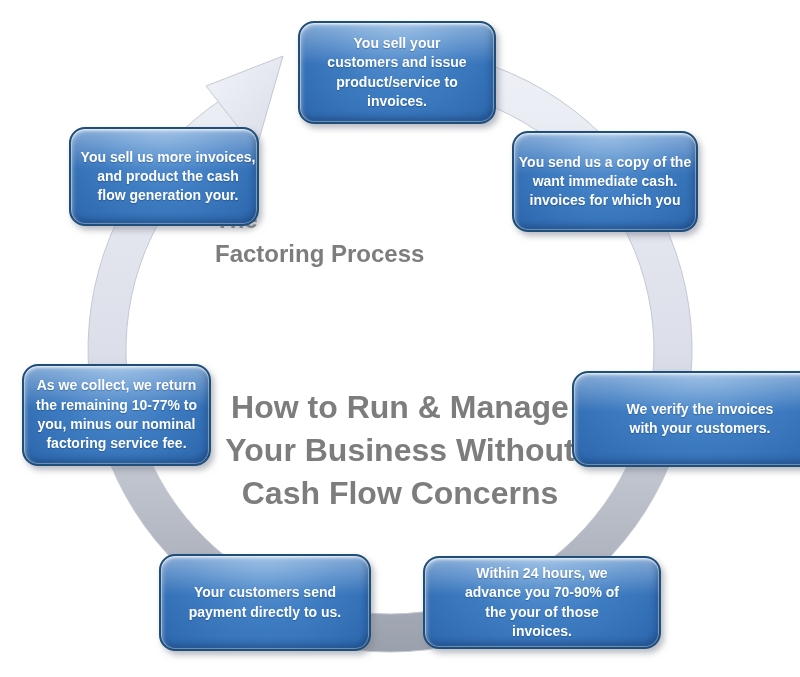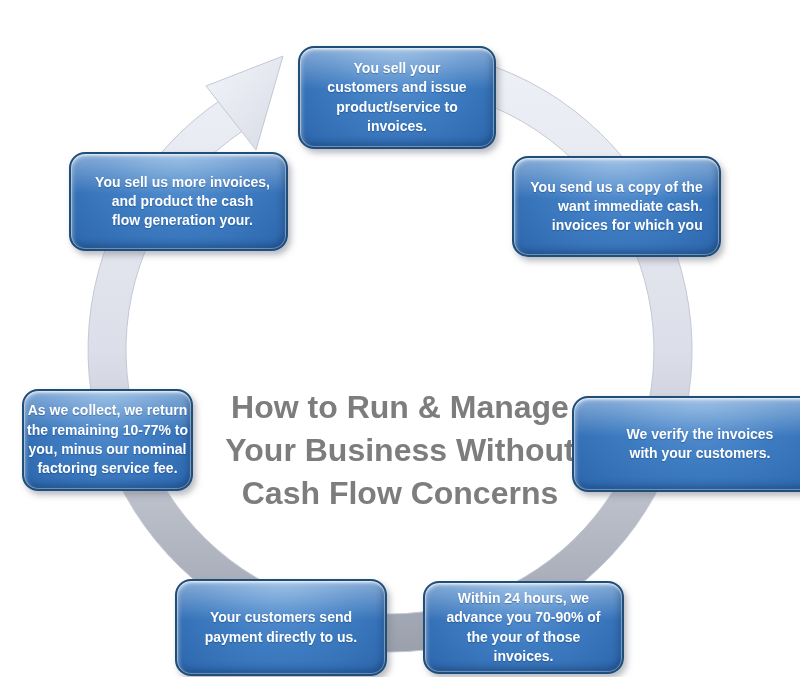--- a/index.html
+++ b/index.html
@@ -25,30 +25,29 @@
       inset -2px -4px 7px rgba(14,46,92,.45),
       inset 0 2px 2px rgba(255,255,255,.45),
       3px 4px 6px rgba(125,130,142,.55);
     display:flex;align-items:center;justify-content:center;
     color:#ffffff;
     font-weight:bold;
     font-size:14px;
     line-height:1.38;
     text-align:center;
     text-shadow:0 1px 1px rgba(0,40,90,.35);
-    margin-top:25px;
   }
   .step-text div{white-space:nowrap;}
   .pos-top{left:298px;top:21px;width:198px;height:103px;}
-  .pos-top-right{left:512px;top:131px;width:209px;height:101px;text-align:right;}
+  .pos-top-right{left:512px;top:131px;width:186px;height:101px;}
   .pos-right{left:572px;top:371px;width:256px;height:96px;}
-  .pos-bottom-right{left:423px;top:556px;width:201px;height:93px;}
-  .pos-bottom-left{left:175px;top:554px;width:212px;height:97px;}
-  .pos-left{left:22px;top:364px;width:171px;height:102px;}
-  .pos-top-left{left:69px;top:127px;width:219px;height:99px;padding-left:8px;}
+  .pos-bottom-right{left:423px;top:556px;width:238px;height:93px;}
+  .pos-bottom-left{left:159px;top:554px;width:212px;height:97px;}
+  .pos-left{left:22px;top:364px;width:189px;height:102px;}
+  .pos-top-left{left:69px;top:127px;width:190px;height:99px;padding-left:8px;}
   .title{
     position:absolute;z-index:2;
     left:215px;top:203px;width:370px;
     text-align:left;
     color:#7d7d7d;
     font-size:24px;font-weight:bold;
     line-height:1.4;
   }
   .subtitle{
     position:absolute;z-index:2;
@@ -75,20 +74,21 @@
         <stop offset="0" stop-color="#f3f5fa"></stop>
         <stop offset="1" stop-color="#d7dbe6"></stop>
       </linearGradient>
     </defs>
     <path d="M 390 48 A 302 302 0 1 1 221.2 99.6 L 242.4 131.1 A 264 264 0 1 0 390 86 Z" fill="url(#ringGrad)" stroke="#c3c8d4" stroke-width="1"></path>
     <path d="M 206 86 L 283 56 L 256 150 Z" fill="url(#headGrad)" stroke="#c3c8d4" stroke-width="1"></path>
   </svg>
 
   <div class="title">
     <div>The</div>
+    <div>Factoring Process</div>
   </div>
 
   <div class="subtitle">
     <div>How to Run &amp; Manage</div>
     <div>Your Business Without</div>
     <div>Cash Flow Concerns</div>
   </div>
 
   <div class="step-box pos-top">
     <div class="step-text">

